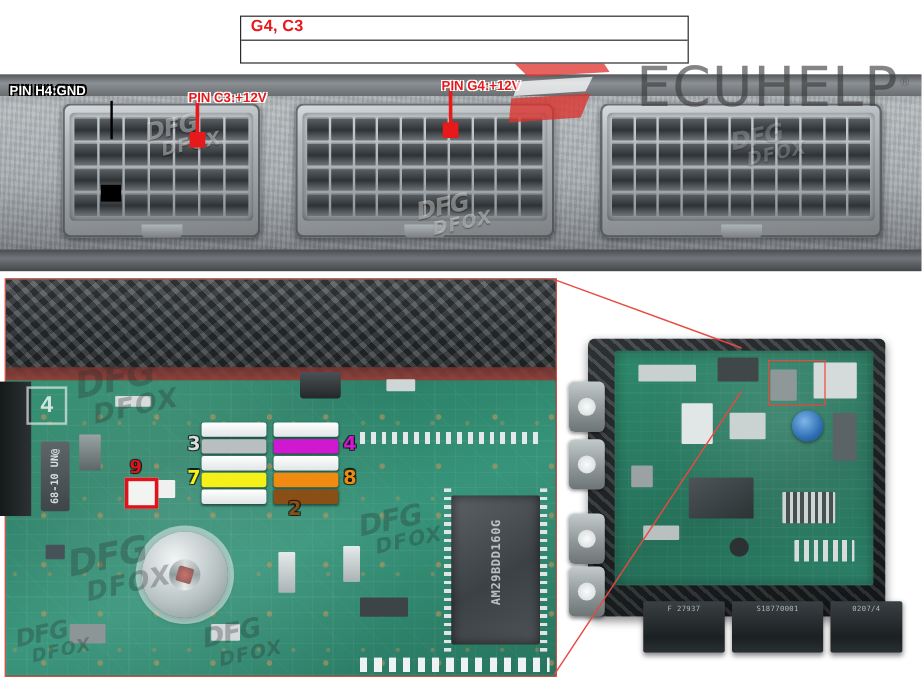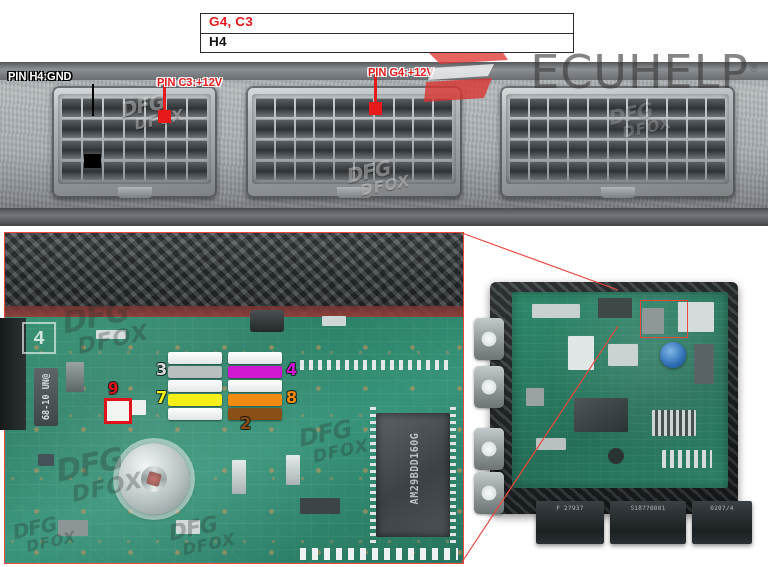--- a/index.html
+++ b/index.html
@@ -210,23 +210,20 @@
 </head>
 <body>
 
 <div class="volt-table">
   <div class="volt-row">
     <div class="volt-c2">
       <span class="volt-red">G4, C3</span>
     </div>
   </div>
   <div class="volt-row">
-    <div class="volt-c2">
-      <span class="volt-blk">H4</span>
-    </div>
   </div>
 </div>
 
 <div class="top-photo">
   <div class="tp-bg"></div>
   <div class="tp-grain"></div>
   <div class="tp-lip t"></div>
   <div class="tp-lip b"></div>
 
   <div class="conn c1">

